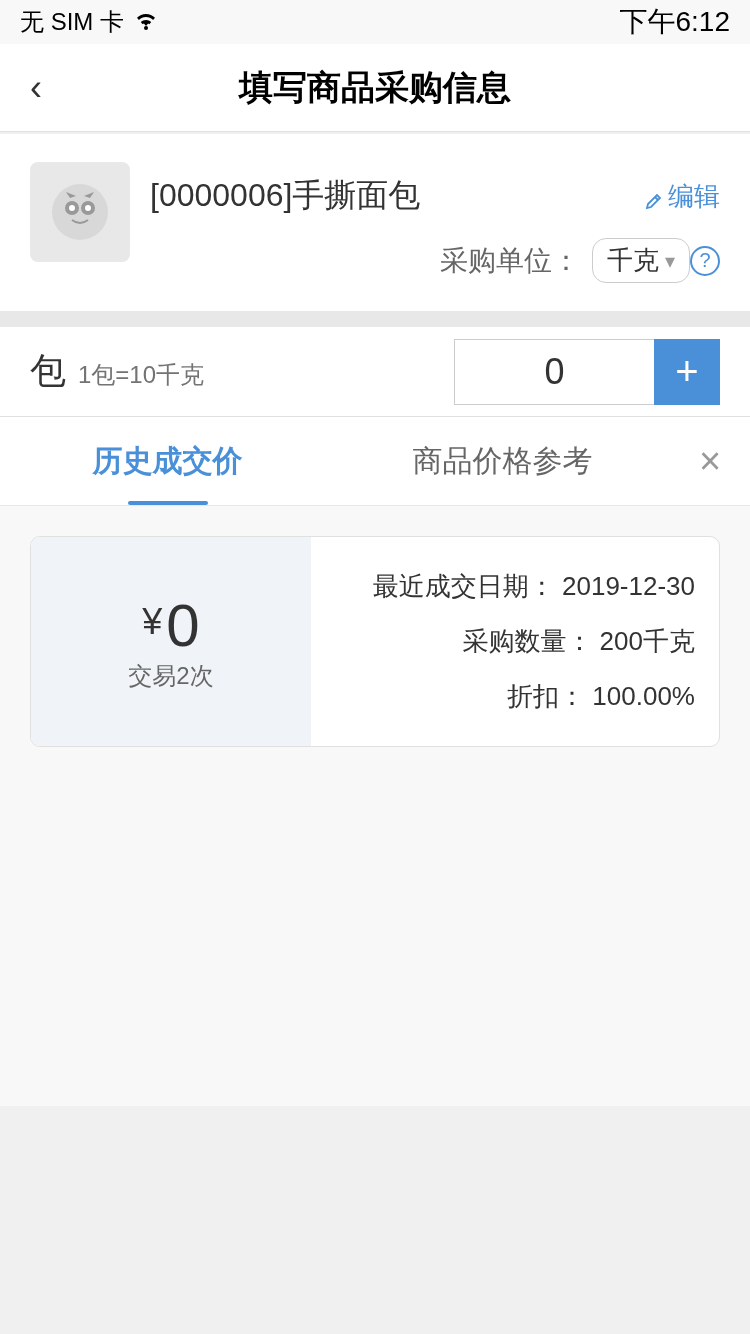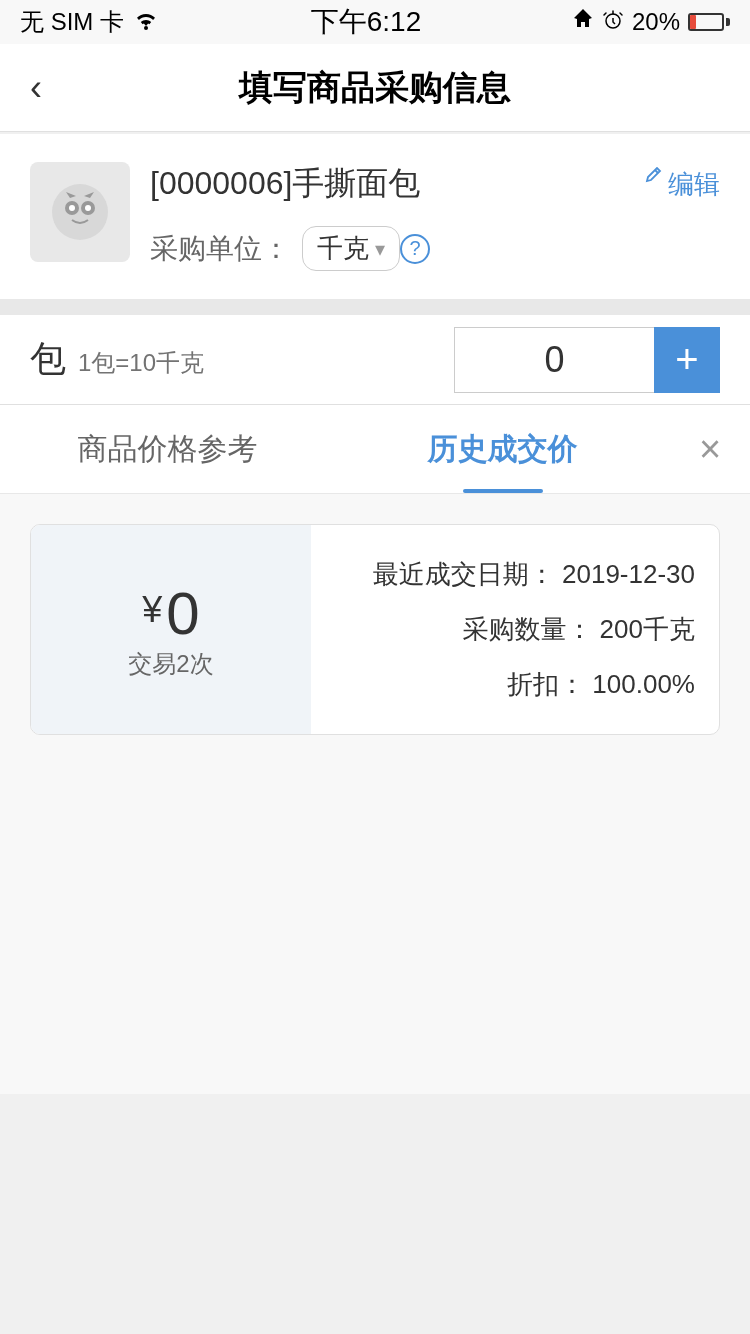--- a/index.html
+++ b/index.html
@@ -110,48 +110,49 @@
       height: 100px;
       background: #e8e8e8;
       border-radius: 8px;
       display: flex;
       align-items: center;
       justify-content: center;
       flex-shrink: 0;
     }
     .product-info {
       flex: 1;
+      margin-top: 12px;
     }
     .product-name-row {
       display: flex;
       justify-content: space-between;
       align-items: center;
       margin-bottom: 20px;
     }
     .product-name {
       font-size: 32px;
       color: #333;
       font-weight: 500;
     }
     .edit-btn {
       font-size: 26px;
       color: #4a90d9;
       display: flex;
-      align-items: flex-start;
+      align-items: flex-end;
       gap: 4px;
       cursor: pointer;
     }
     .edit-icon-svg {
       width: 20px;
       height: 20px;
     }
     .unit-row {
       display: flex;
       align-items: center;
-      justify-content: flex-start;
+      justify-content: flex-end;
     }
     .unit-left {
       display: flex;
       align-items: center;
       gap: 12px;
       font-size: 28px;
       color: #666;
     }
     .unit-selector {
       display: inline-flex;
@@ -368,43 +369,20 @@
     <span>
       <svg width="28" height="22" viewBox="0 0 28 22" fill="none">
         <path d="M14 18l2.5-3c-0.7-0.6-1.5-1-2.5-1s-1.8 0.4-2.5 1L14 18z" fill="#000"></path>
         <path d="M14 12c-2 0-3.8 0.8-5.2 2.1l1.8 2.2c1-0.9 2.2-1.3 3.4-1.3s2.4 0.5 3.4 1.3l1.8-2.2C17.8 12.8 16 12 14 12z" fill="#000"></path>
         <path d="M14 6C10.5 6 7.3 7.4 5 9.8l1.9 2.3C8.7 10.1 11.2 9 14 9s5.3 1.1 7.1 3.1l1.9-2.3C20.7 7.4 17.5 6 14 6z" fill="#000"></path>
         <circle cx="14" cy="20" r="2" fill="#000"></circle>
       </svg>
     </span>
   </div>
   <div class="status-center">下午6:12</div>
-  <div class="status-right">
-    <span>
-      <svg width="22" height="22" viewBox="0 0 22 22" fill="#000">
-        <path d="M11 1L2 10l3 1v8h4v-5h4v5h4V11l3-1z"></path>
-      </svg>
-    </span>
-    <span>
-      <svg width="22" height="22" viewBox="0 0 22 22" fill="none" stroke="#000" stroke-width="1.5">
-        <circle cx="11" cy="13" r="7"></circle>
-        <path d="M11 10v4l2 2"></path>
-        <path d="M4 5l-2 2" stroke-linecap="round"></path>
-        <path d="M18 5l2 2" stroke-linecap="round"></path>
-        <path d="M11 6V3" stroke-linecap="round"></path>
-      </svg>
-    </span>
-    <span>20%</span>
-    <span class="battery-icon">
-      <div class="battery-body">
-        <div class="battery-fill"></div>
-      </div>
-      <div class="battery-tip"></div>
-    </span>
-  </div>
 </div>
 
 <div class="nav-bar">
   <span class="nav-back">‹</span>
   <span class="nav-title">填写商品采购信息</span>
 </div>
 
 <div class="product-card">
   <div class="product-thumb">
 
@@ -454,26 +432,26 @@
     <span class="qty-unit">包</span>
     <span class="qty-convert">1包=10千克</span>
   </div>
   <div class="qty-input-group">
     <input class="qty-input" type="text" value="0" style="">
     <button class="qty-plus-btn">+</button>
   </div>
 </div>
 
 <div class="tabs-container">
-  <div class="tab-item">
-    <span>商品价格参考</span>
-  </div>
   <div class="tab-item active">
     <span>历史成交价</span>
     <div class="tab-underline"></div>
+  </div>
+  <div class="tab-item">
+    <span>商品价格参考</span>
   </div>
   <div class="tab-close-btn">
     <span>×</span>
   </div>
 </div>
 
 <div class="content-area">
   <div class="history-card">
     <div class="history-left">
       <div class="history-price">

